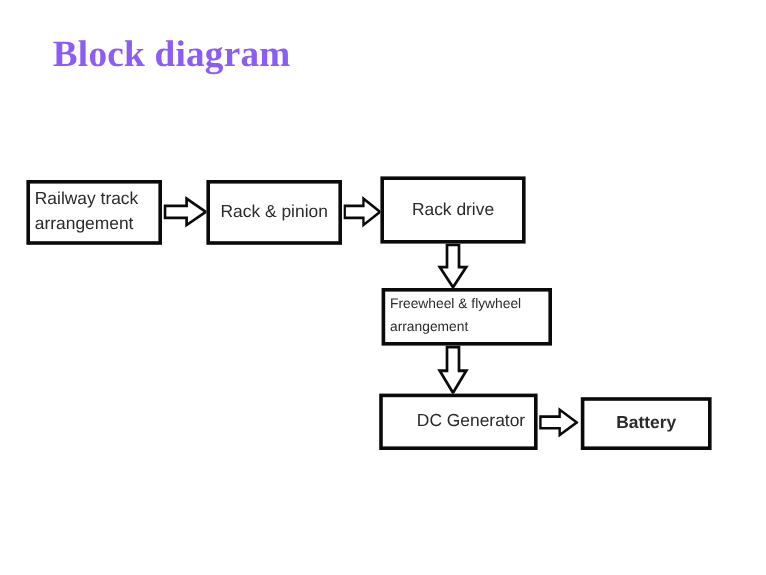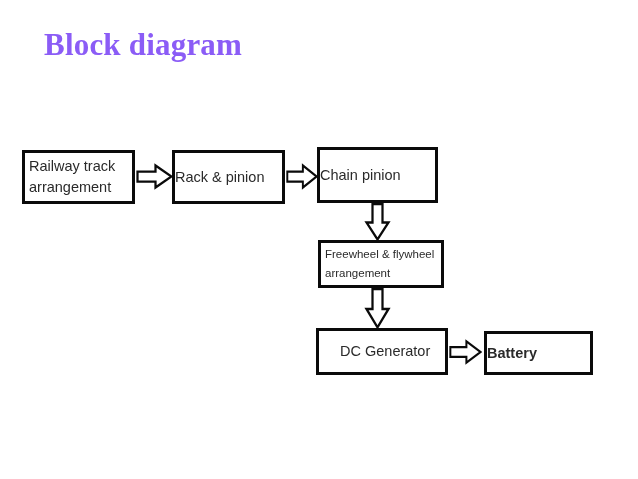--- a/index.html
+++ b/index.html
@@ -36,21 +36,21 @@
     display: flex;
     align-items: center;
   }
   .blk .txt {
     display: block;
     width: 100%;
     font-size: 14.5px;
     line-height: 21px;
     color: #2a2a2a;
   }
-  .blk.center .txt { }
+  .blk.center .txt { text-align: center; }
   .blk.left  { padding-left: 4px; }
   .blk.left .txt { text-align: left; }
   .blk.small .txt { font-size: 11.5px; line-height: 19px; }
 
   
   .arrow {
     position: absolute;
   }
   .arrow svg { display: block; }
   .arrow .ashape {
@@ -81,30 +81,30 @@
     <span class="txt">Rack &amp; pinion</span>
   </div>
 
   <div class="arrow" style="left:286px; top:162px; width:32px; height:29px;">
     <svg viewBox="0 0 148 116" width="32" height="29" preserveAspectRatio="none">
       <polygon class="ashape" points="6,38 78,38 78,14 142,58 78,102 78,78 6,78"></polygon>
     </svg>
   </div>
 
   <div class="blk center" style="left:317px; top:147px; width:121px; height:56px;">
-    <span class="txt">Chain pinion</span>
+    <span class="txt">Rack drive</span>
   </div>
 
   <div class="arrow" style="left:363px; top:203px; width:29px; height:38px;">
     <svg viewBox="0 0 116 148" width="29" height="38" preserveAspectRatio="none">
       <polygon class="ashape" points="38,4 78,4 78,76 102,76 58,142 14,76 38,76"></polygon>
     </svg>
   </div>
 
-  <div class="blk left small" style="left:318px; top:240px; width:126px; height:48px;">
+  <div class="blk left small" style="left:318px; top:240px; width:142px; height:48px;">
     <span class="txt"><span>Freewheel &amp; flywheel</span><br><span>arrangement</span></span>
   </div>
 
   <div class="arrow" style="left:363px; top:288px; width:29px; height:41px;">
     <svg viewBox="0 0 116 148" width="29" height="41" preserveAspectRatio="none">
       <polygon class="ashape" points="38,4 78,4 78,76 102,76 58,142 14,76 38,76"></polygon>
     </svg>
   </div>
 
   <div class="blk center" style="left:316px; top:328px; width:132px; height:47px;padding-left:21px;">

